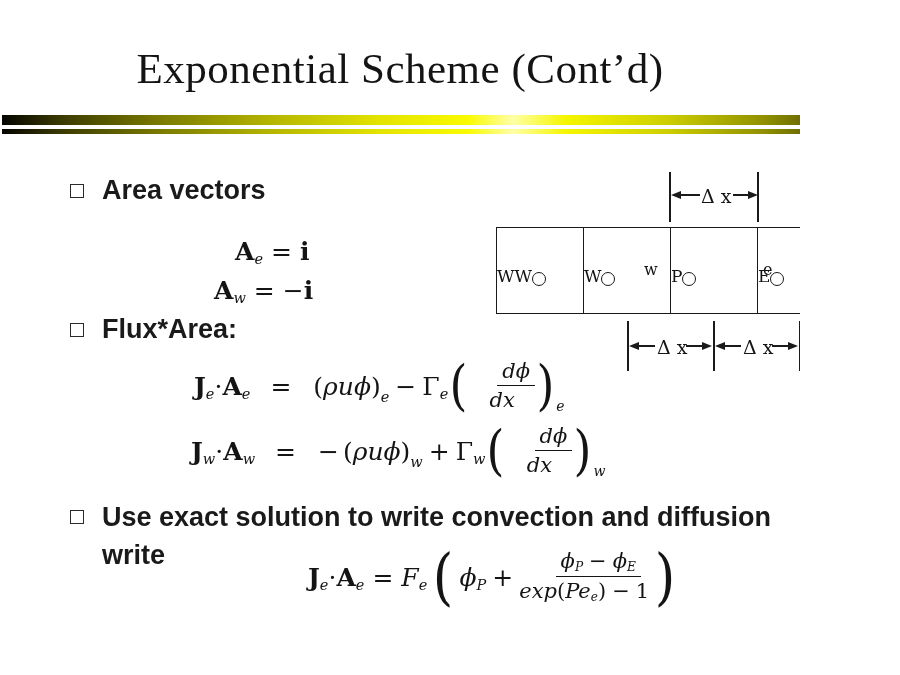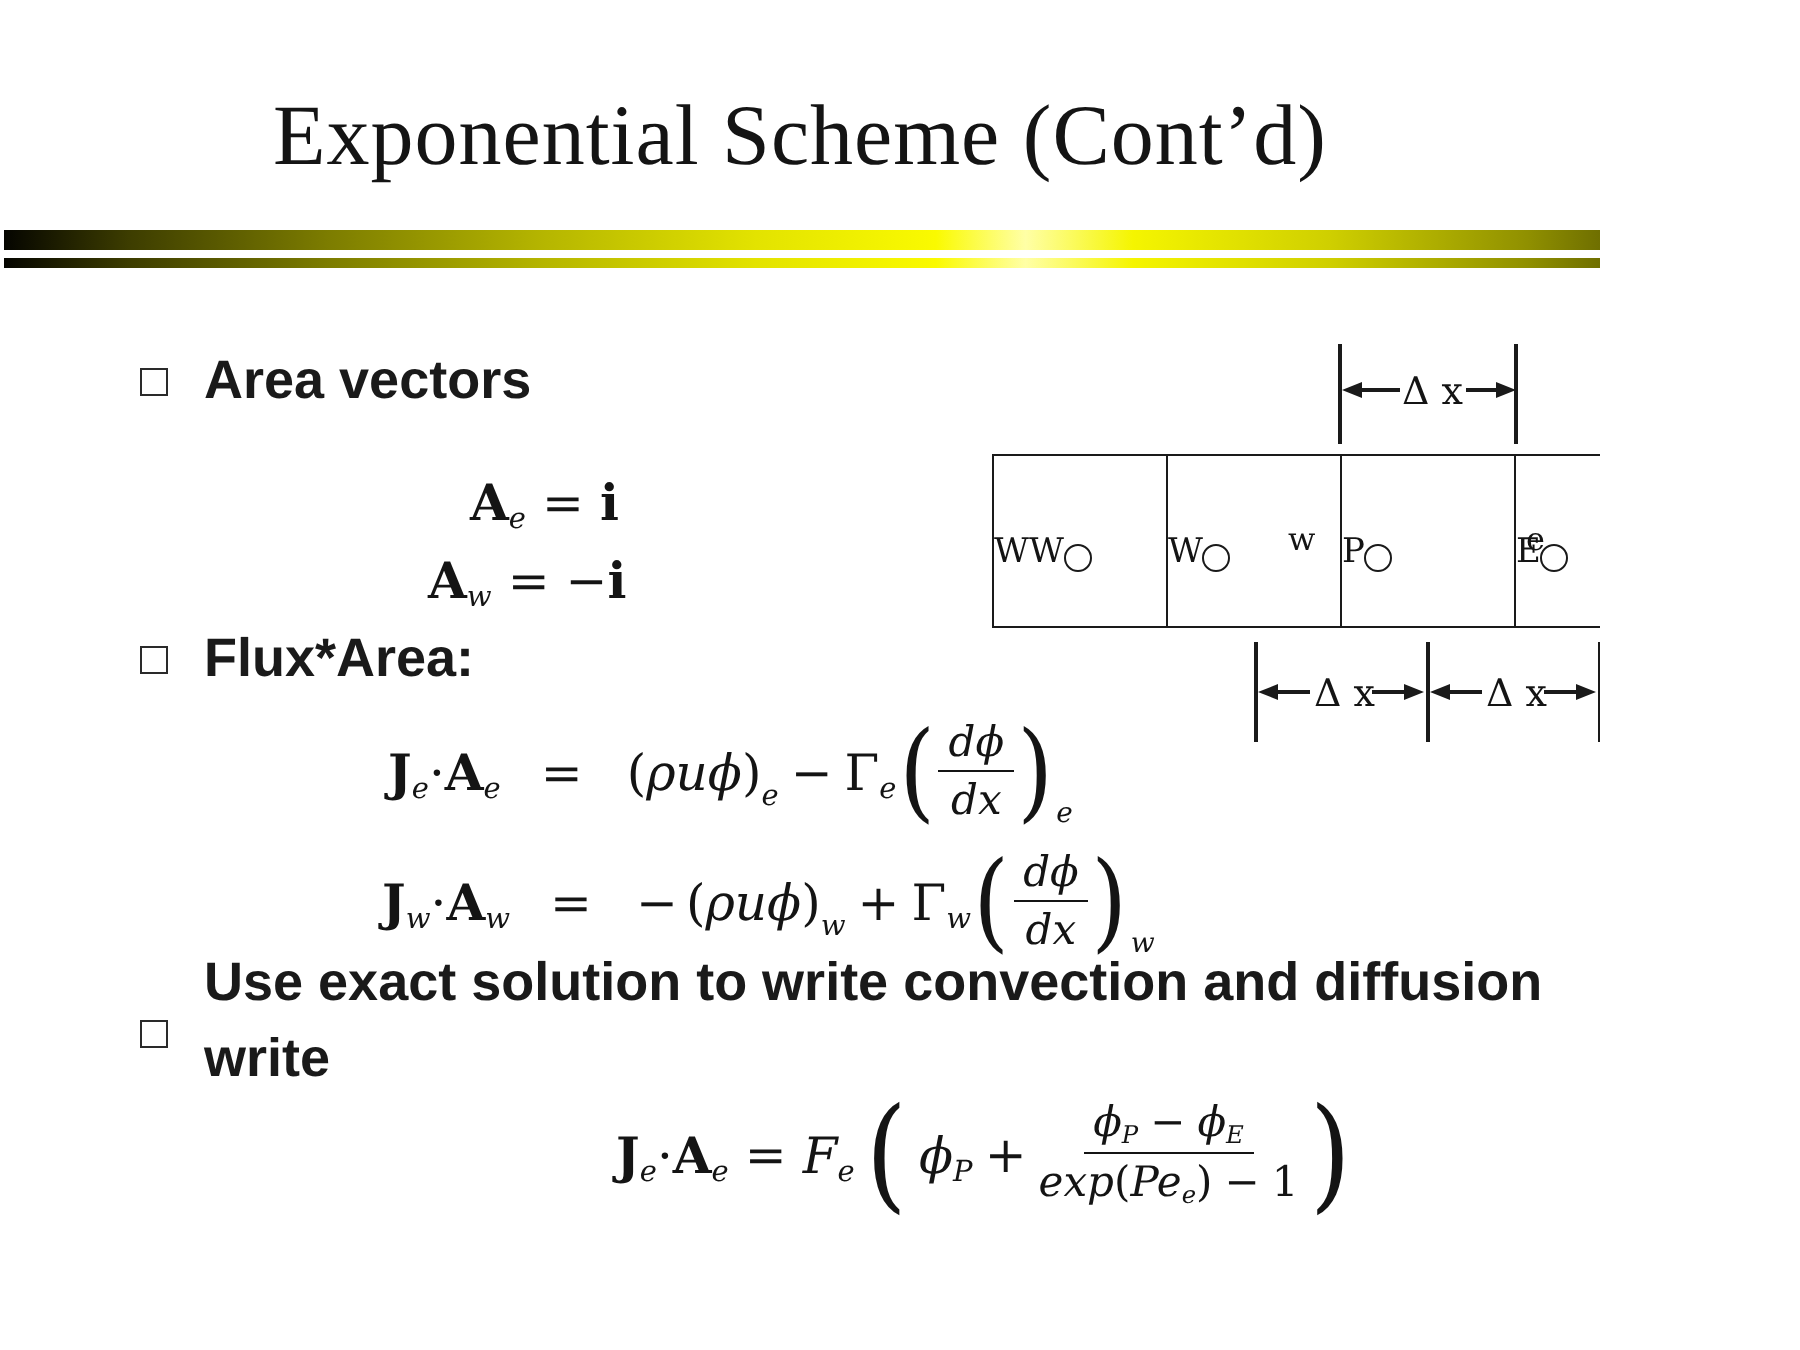--- a/index.html
+++ b/index.html
@@ -28,21 +28,21 @@
         font-family:"DejaVu Serif","Liberation Serif",serif;font-size:25px;color:#141414;}
   .b{font-weight:bold;}
   .it{font-style:italic;}
   .sub{font-size:0.58em;font-style:italic;vertical-align:-0.28em;}
   .lowsub{vertical-align:-0.5em;}
   .eqsign{margin:0 8px;}
   .eqsign-wide{margin:0 22px 0 20px;}
   .op{margin:0 6px;}
   .frac{display:inline-flex;flex-direction:column;align-items:center;vertical-align:middle;
         font-size:21px;transform:translateY(-3px);}
-  .frac .num{padding:0 5px 2px;border-bottom:1.7px solid #141414;line-height:1.15;}
+  .frac .num{padding:0 5px 2px;border-bottom:1.7px solid #141414;line-height:1.15;margin-left:28px;}
   .frac .den{padding-top:2px;line-height:1.15;}
   .bigp{display:inline-block;vertical-align:middle;font-size:54px;line-height:0.8;
         font-weight:400;transform:translateY(-3px) scaleX(0.85);}
   .bigp2{font-size:62px;}
   .postsub{font-size:0.56em;font-style:italic;vertical-align:-1.15em;}
 
   
   .diagram{position:absolute;inset:0;}
   .grid{position:absolute;left:496px;top:227px;width:349px;height:87px;
         border:1.7px solid #1a1a1a;display:flex;box-sizing:border-box;}
@@ -91,21 +91,21 @@
   </div>
 
   <div class="mrow" style="left:191px;top:427px;">
     <span class="b">J</span><span class="sub">w</span><span>·</span><span class="b">A</span><span class="sub">w</span><span class="eqsign-wide">=</span><span style="margin-right:4px;">−</span><span>(</span><span class="it">ρuϕ</span><span>)</span><span class="sub lowsub">w</span><span class="op">+</span><span>Γ</span><span class="sub">w</span><span class="bigp">(</span><span class="frac it">
         <span class="num">dϕ</span>
         <span class="den">dx</span>
       </span><span class="bigp">)</span><span class="postsub">w</span>
   </div>
 
   <div class="bullet-sq" style="left:70px;top:510px;"></div>
-  <div class="btext" style="left:102px;top:472px;">
+  <div class="btext" style="left:102px;top:498px;">
     <div>Use exact solution to write convection and diffusion</div>
     <div>write</div>
   </div>
 
   <div class="mrow" style="left:308px;top:552px;">
     <span class="b">J</span><span class="sub">e</span><span>·</span><span class="b">A</span><span class="sub">e</span><span class="eqsign">=</span><span class="it">F</span><span class="sub">e</span><span class="bigp bigp2" style="margin:0 4px;">(</span><span class="it">ϕ</span><span class="sub">P</span><span class="op">+</span><span class="frac">
         <span class="num"><span class="it">ϕ</span><span class="sub">P</span><span class="op">−</span><span class="it">ϕ</span><span class="sub">E</span></span>
         <span class="den"><span class="it">exp</span><span>(</span><span class="it">Pe</span><span class="sub">e</span><span>)</span><span class="op">−</span><span>1</span></span>
       </span><span class="bigp bigp2" style="margin-left:4px;">)</span>
   </div>

